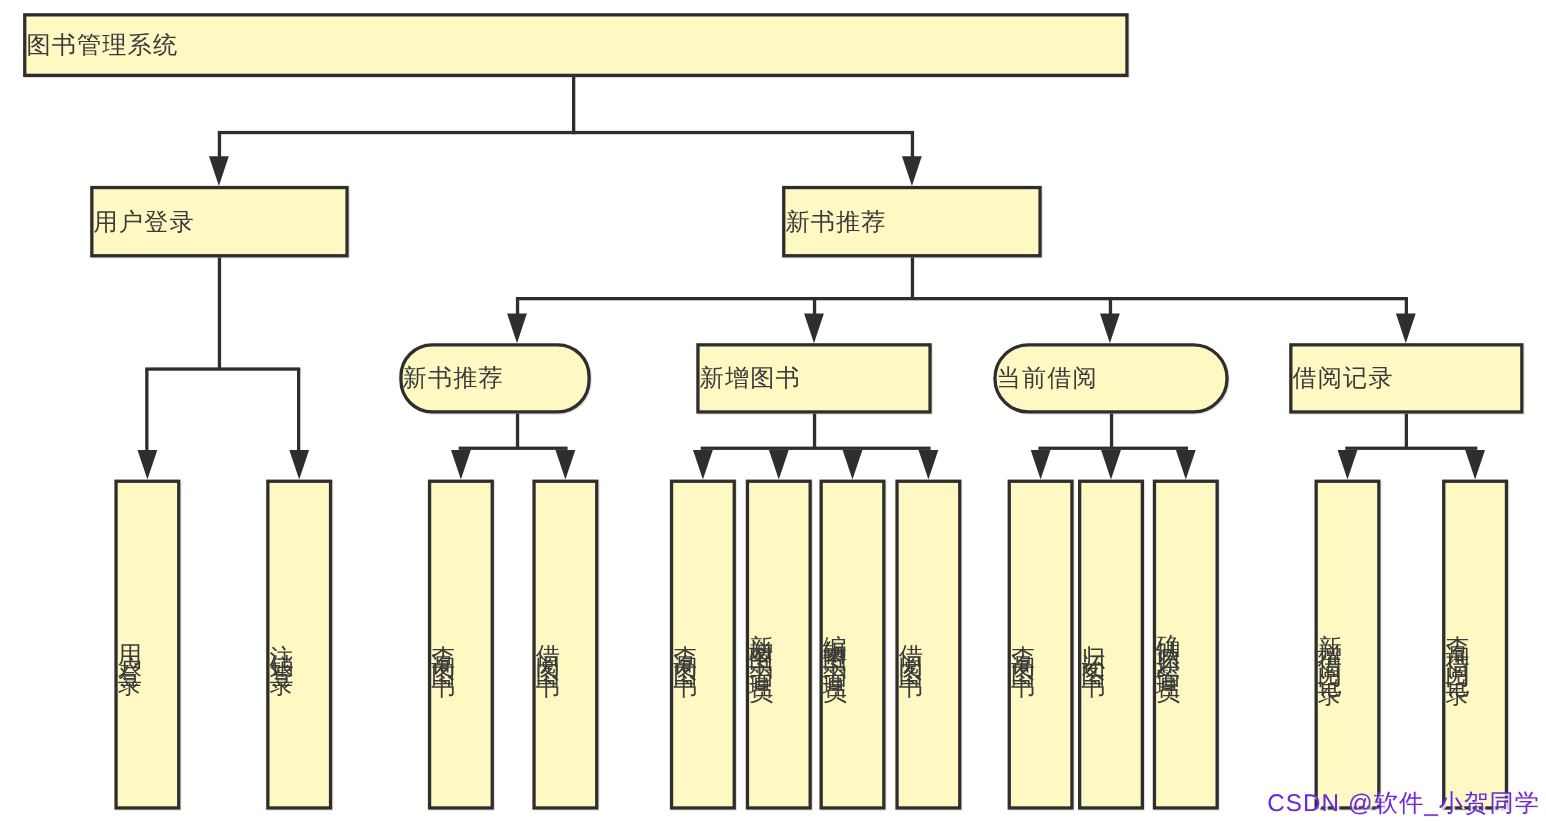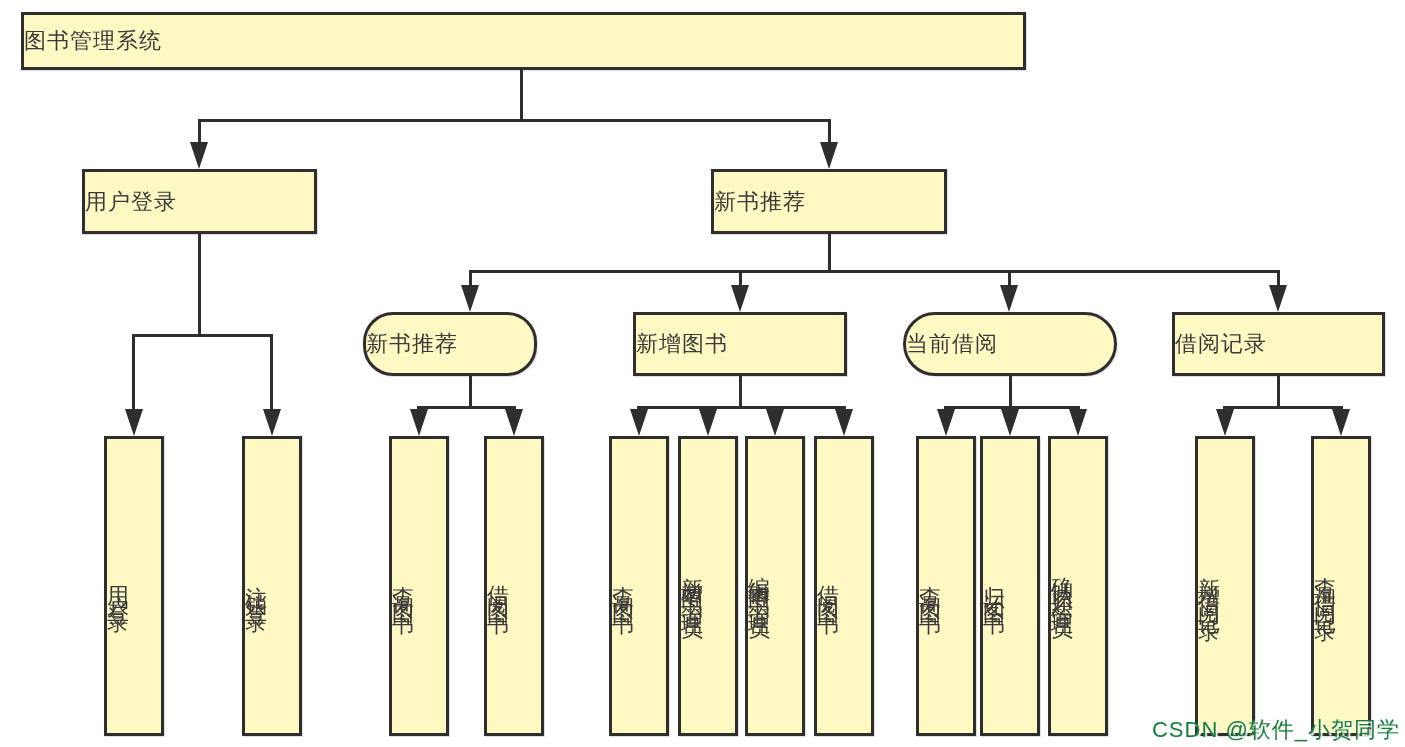--- a/index.html
+++ b/index.html
@@ -21,21 +21,21 @@
   .leaf.long > span{letter-spacing:6px;}
   .hline,.vline{position:absolute;background:#2e2e2e;}
   .hline{height:3px;}
   .vline{width:3px;}
   .arrow{
     position:absolute;width:0;height:0;
     border-left:9px solid transparent;border-right:9px solid transparent;
     border-top:27px solid #2e2e2e;
   }
   .watermark{
-    position:absolute;right:5px;bottom:2px;font-size:22px;color:#15803d;
+    position:absolute;right:5px;bottom:2px;font-size:22px;color:#6d28d9;
     text-shadow:2px 2px 1px rgba(255,255,255,0.95), 1px 1px 0 rgba(210,210,210,0.6);
     letter-spacing:1px;
   }
 </style>
 </head>
 <body>
 
 <div id="stage">
 
   <div class="box" style="left:21px;top:12px;width:1005px;height:58px;">

